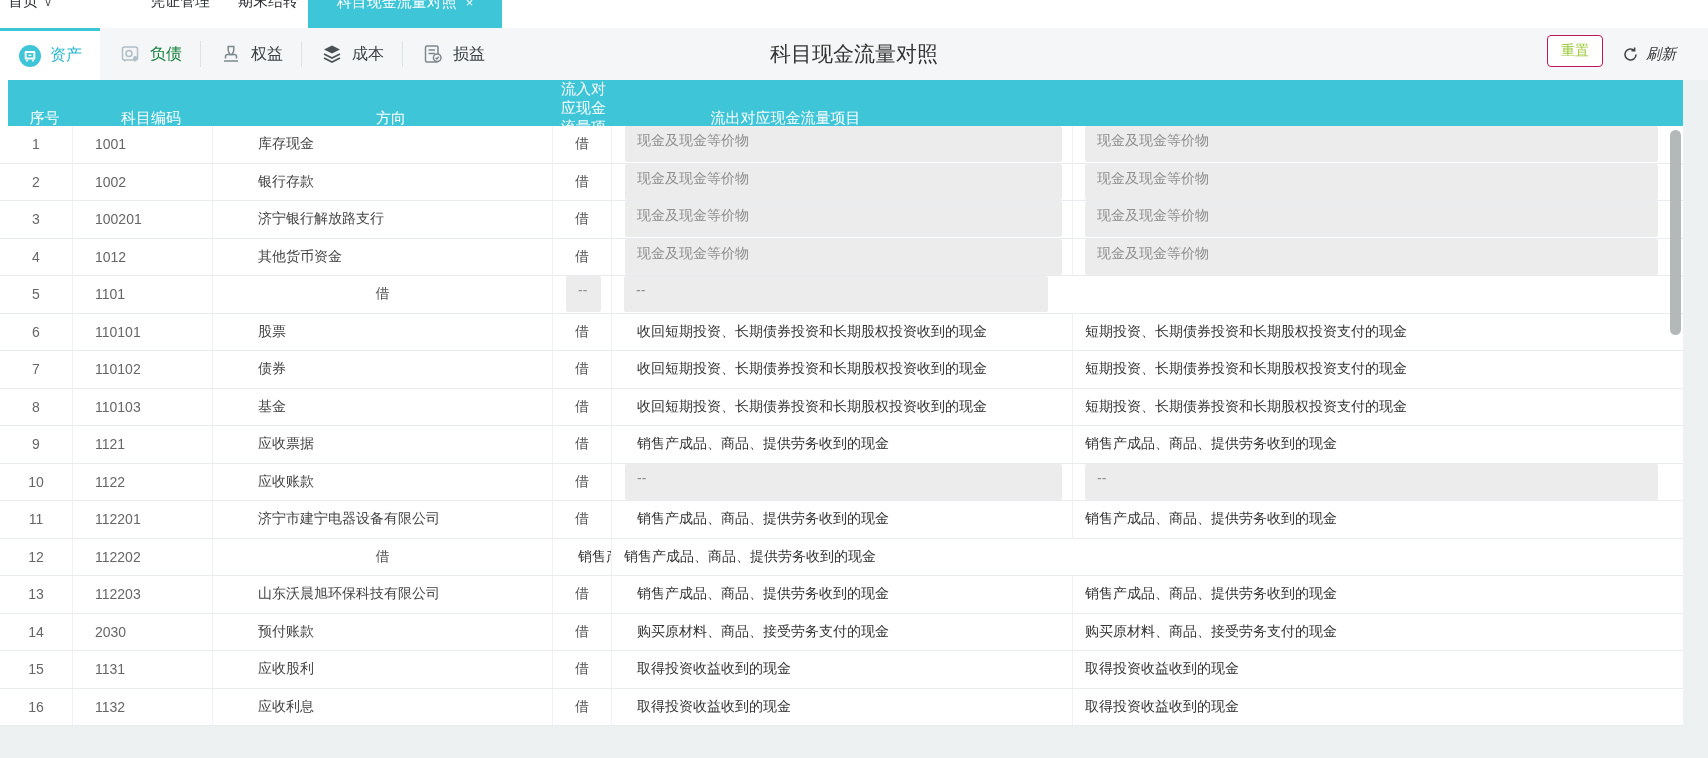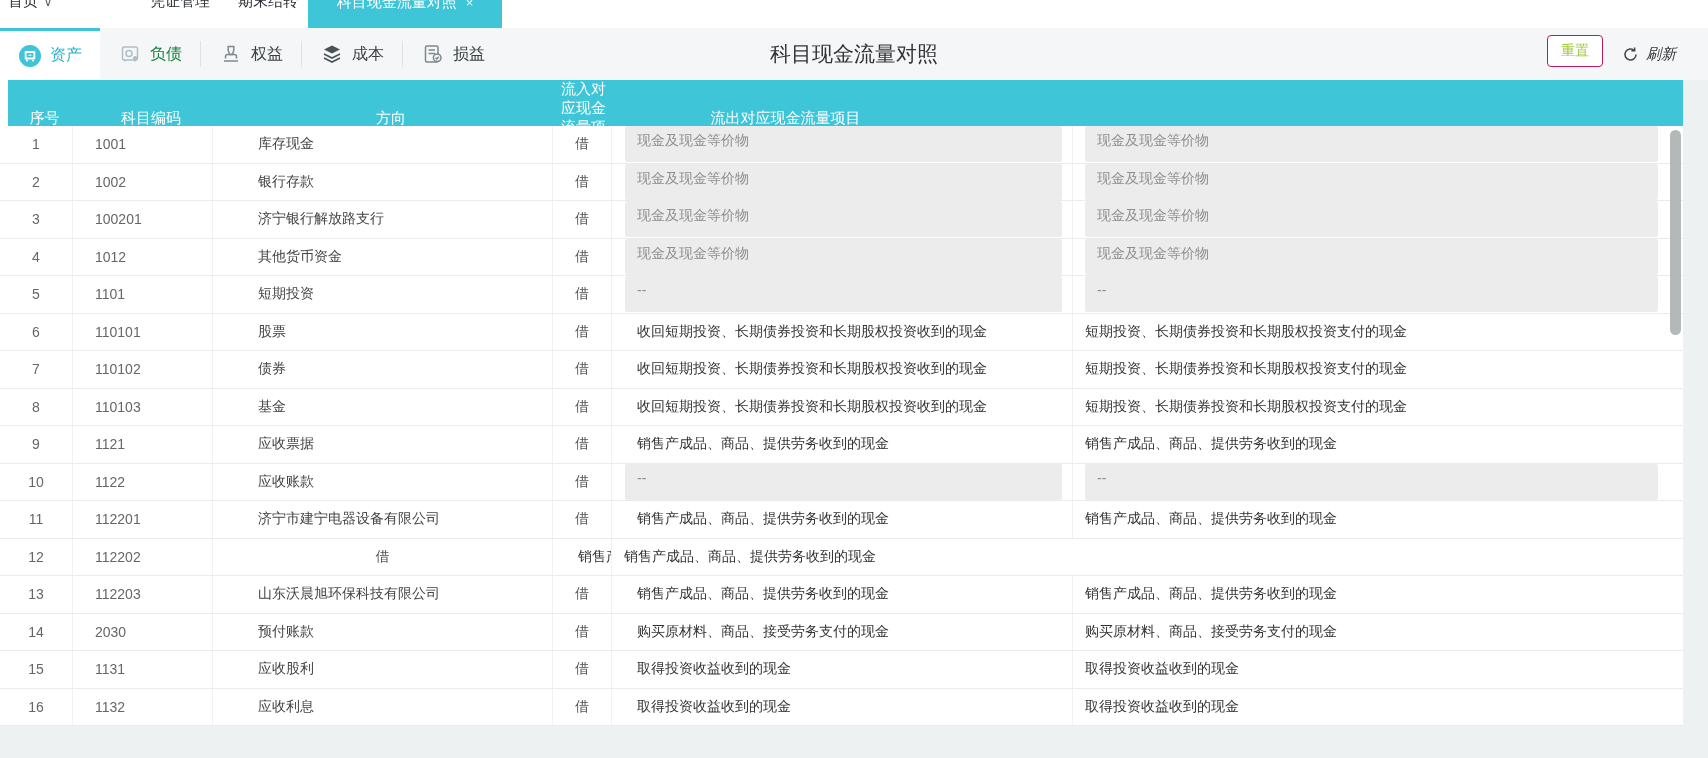--- a/index.html
+++ b/index.html
@@ -218,21 +218,20 @@
       <div class="td td-in">
         <div class="vbox">现金及现金等价物</div>
       </div>
       <div class="td td-out">
         <div class="vbox">现金及现金等价物</div>
       </div>
     </div>
     <div class="trow grid-row">
       <div class="td td-seq">5</div>
       <div class="td td-code">1101</div>
-      <div class="td td-name">短期投资</div>
       <div class="td td-dir">借</div>
       <div class="td td-in">
         <div class="vbox">--</div>
       </div>
       <div class="td td-out">
         <div class="vbox">--</div>
       </div>
     </div>
     <div class="trow grid-row">
       <div class="td td-seq">6</div>

